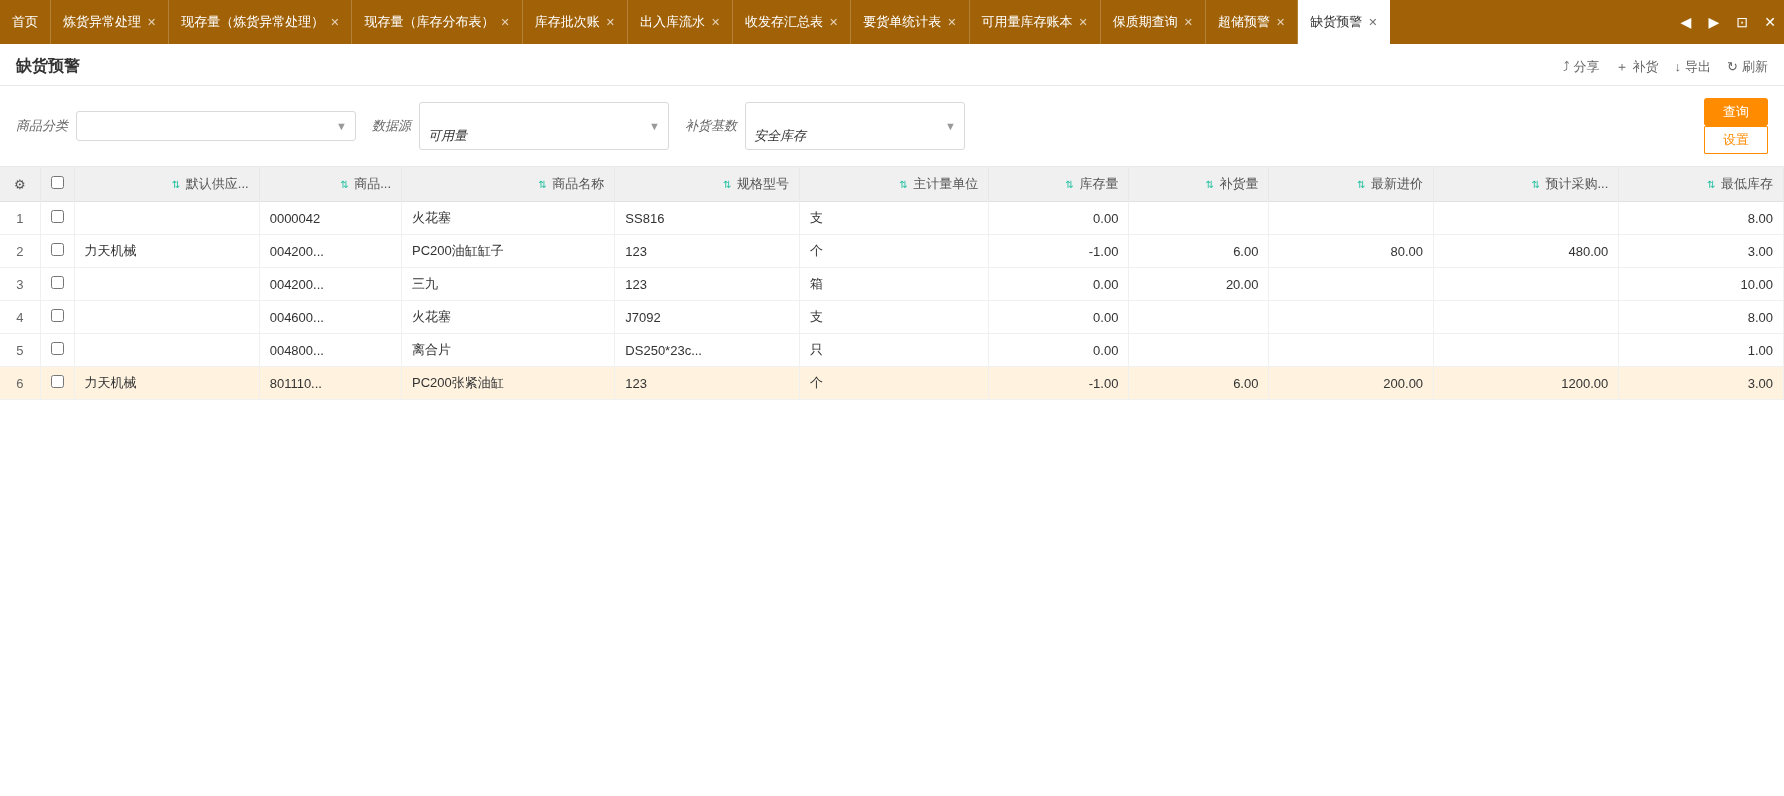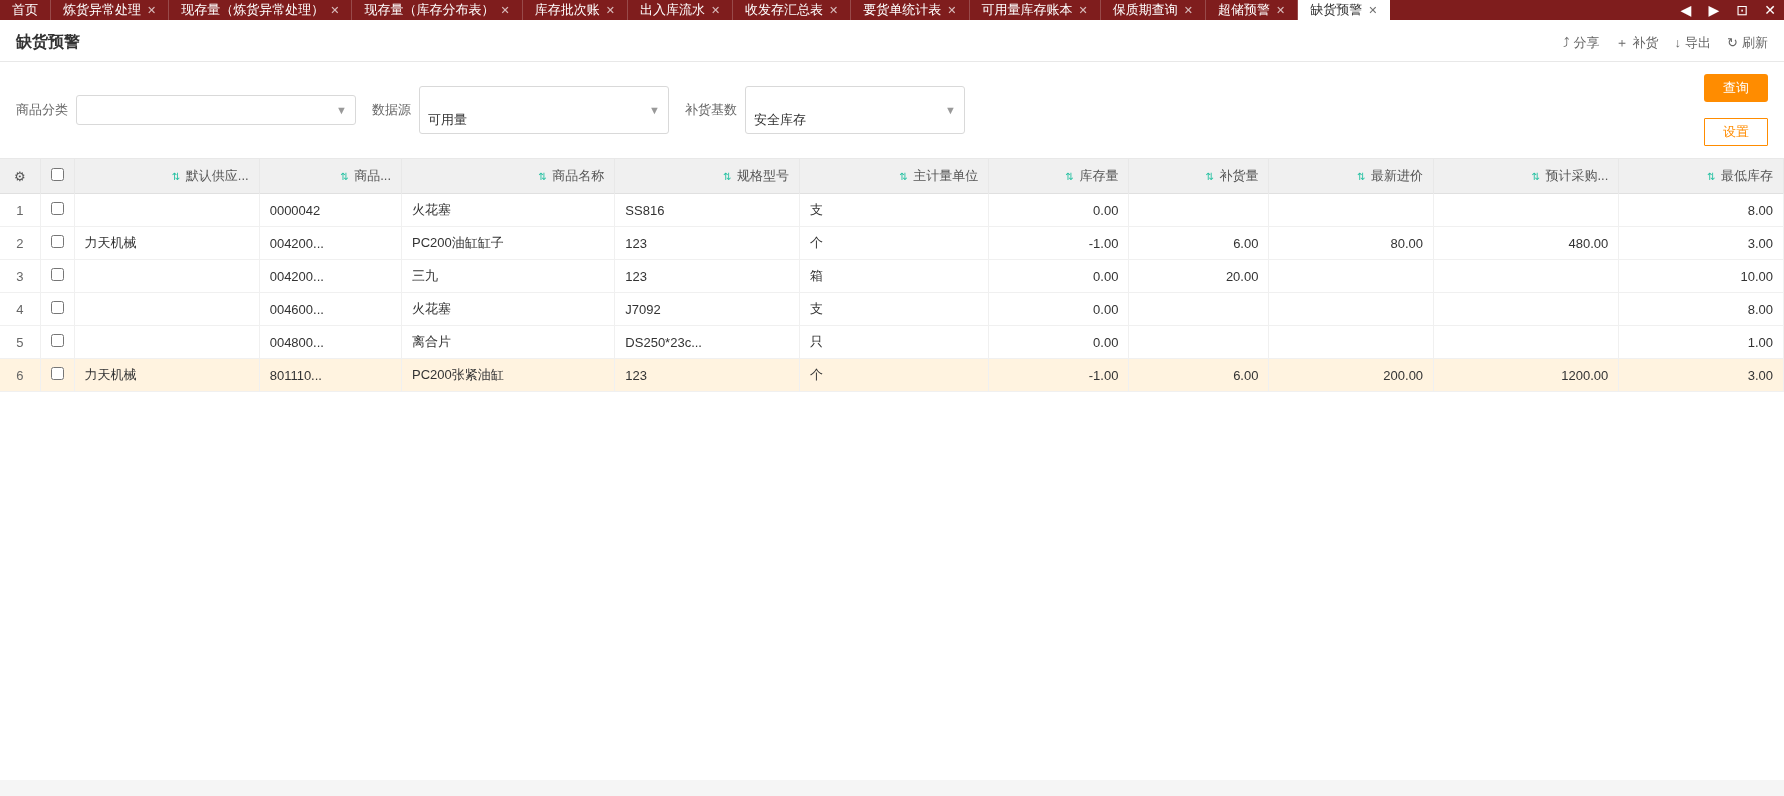--- a/index.html
+++ b/index.html
@@ -2,22 +2,22 @@
 <html><head>
   <meta charset="utf-8">
   <style>
     * { box-sizing: border-box; margin: 0; padding: 0; }
     body { font-family: "Microsoft YaHei", Arial, sans-serif; font-size: 13px; background: #f5f5f5; color: #333; }
 
     
     .tab-bar {
       display: flex;
       align-items: center;
-      background: #7f1d1d;
-      height: 20px;
+      background: #a16207;
+      height: 44px;
       overflow: hidden;
     }
     .tab-item {
       display: flex;
       align-items: center;
       padding: 0 12px;
       height: 100%;
       color: #fff;
       white-space: nowrap;
       cursor: pointer;
@@ -87,20 +87,21 @@
       display: flex;
       align-items: center;
       padding: 12px 16px;
       gap: 16px;
       border-bottom: 1px solid #e8e8e8;
     }
     .filter-group {
       display: flex;
       align-items: center;
       gap: 8px;
+      font-style: italic;
     }
     .filter-label {
       color: #666;
       white-space: nowrap;
       font-size: 13px;
     }
     .filter-select {
       display: flex;
       align-items: center;
       border: 1px solid #d9d9d9;
@@ -136,21 +137,21 @@
       color: #ff8c00;
       border: 1px solid #ff8c00;
       padding: 4px 18px;
       border-radius: 1px;
       cursor: pointer;
       font-size: 13px;
     }
     .action-buttons {
       display: flex;
       flex-direction: column;
-      gap: 16px;
+      gap: 0;
       margin-left: auto;
     }
 
     
     .table-container {
       padding: 0;
       overflow-x: auto;
     }
     table {
       width: 100%;

